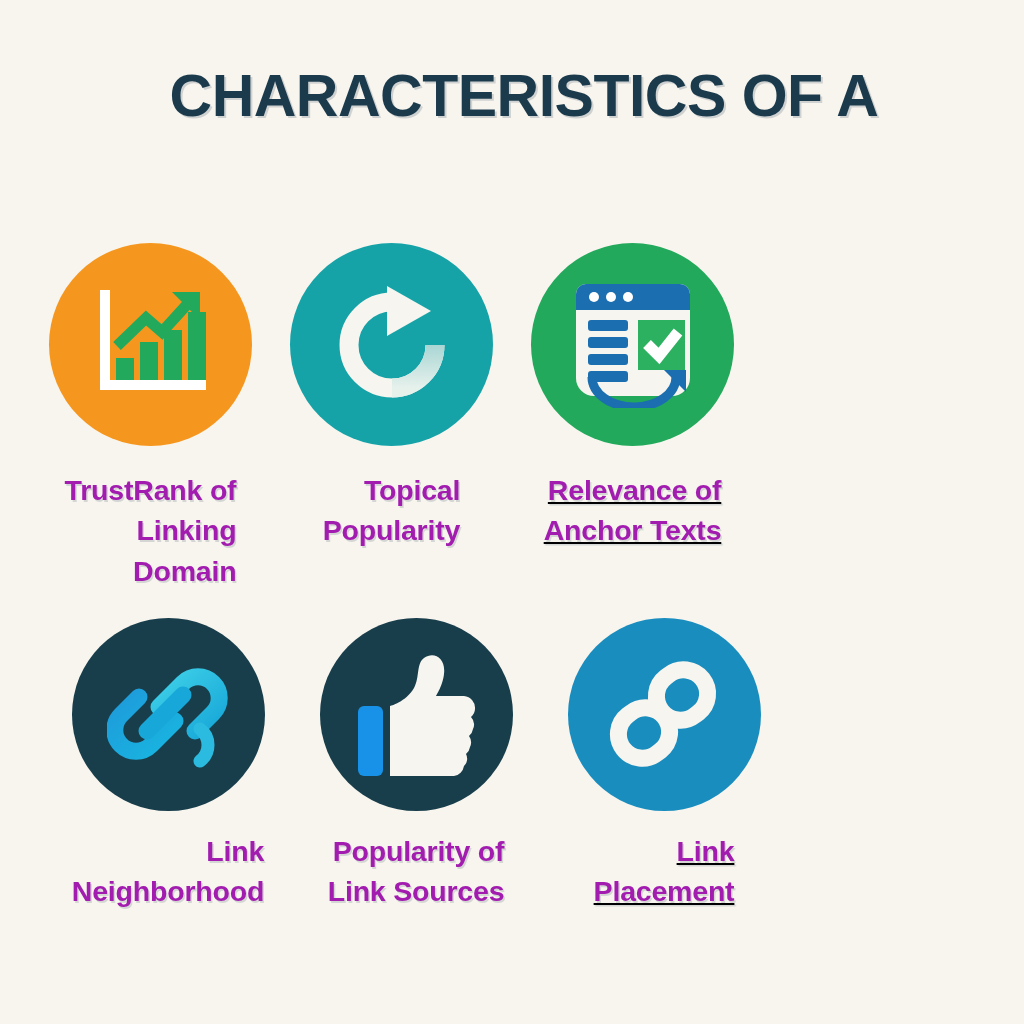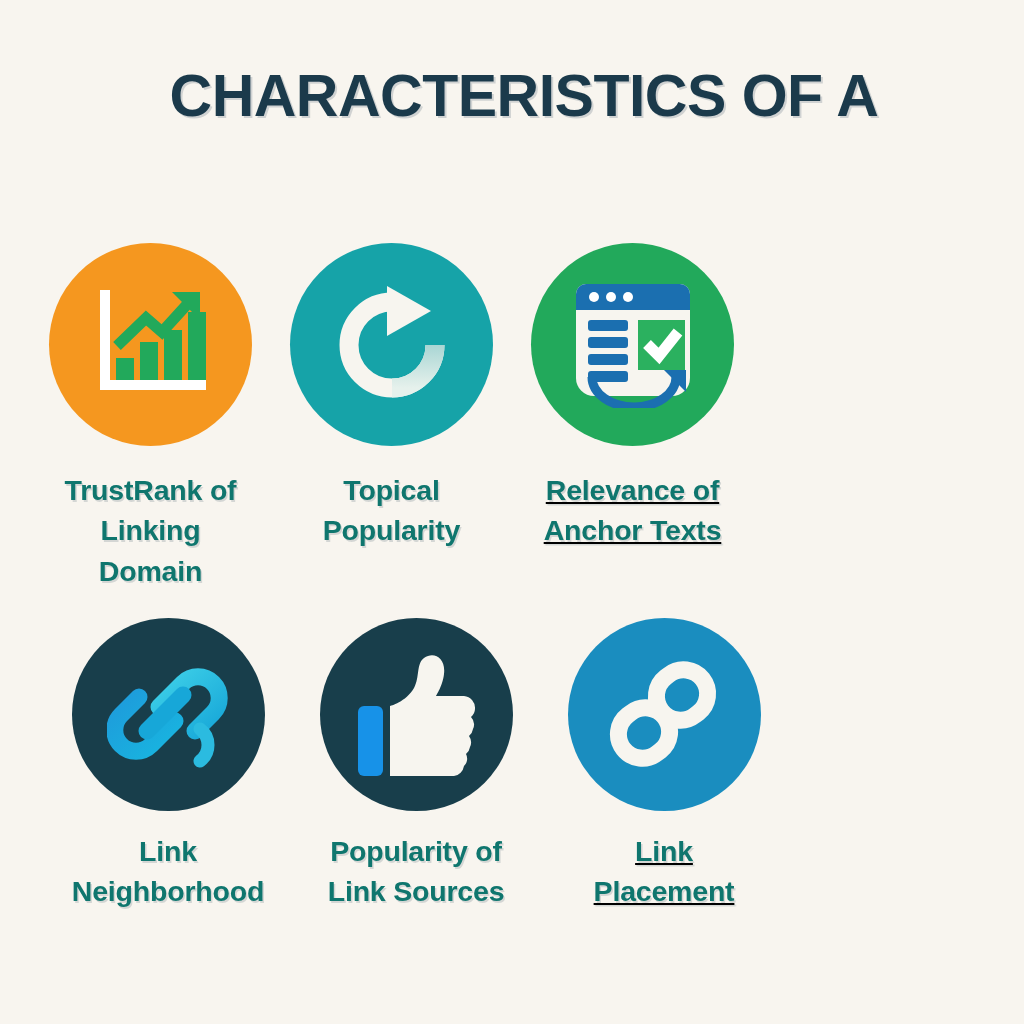--- a/index.html
+++ b/index.html
@@ -51,22 +51,22 @@
     display:flex;
     align-items:center;
     justify-content:center;
     flex:0 0 auto;
   }
   .row-1 .circle { width:203px; height:203px; }
   .row-2 .circle { width:193px; height:193px; }
 
   .caption {
     margin-top:24px;
-    text-align:center;
-    color:#0f766e;
+    text-align:right;
+    color:#a21caf;
     font-size:28.5px;
     font-weight:bold;
     line-height:1.42;
     letter-spacing:-0.2px;
     text-shadow:1.5px 1.5px 0 rgba(27,58,75,0.16);
     white-space:pre-line;
   }
   .row-2 .caption { margin-top:20px; }
 
   svg { display:block; }

